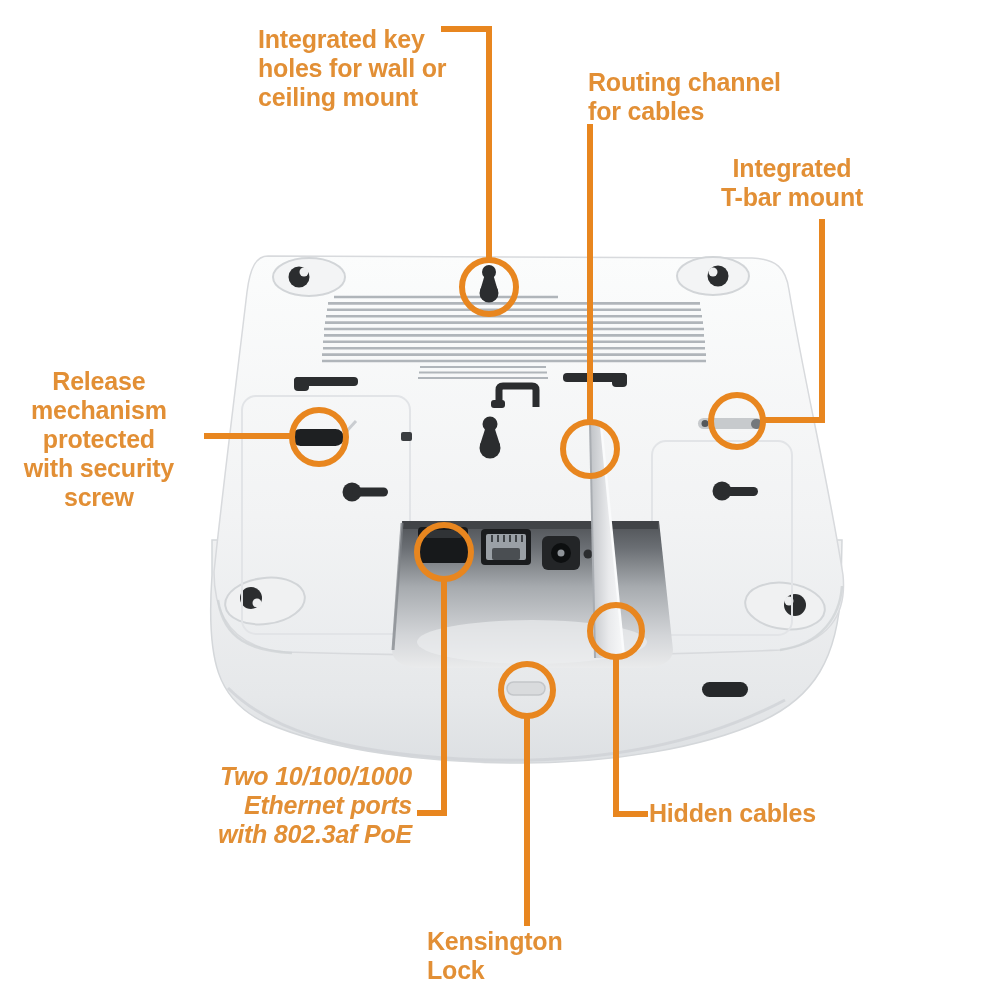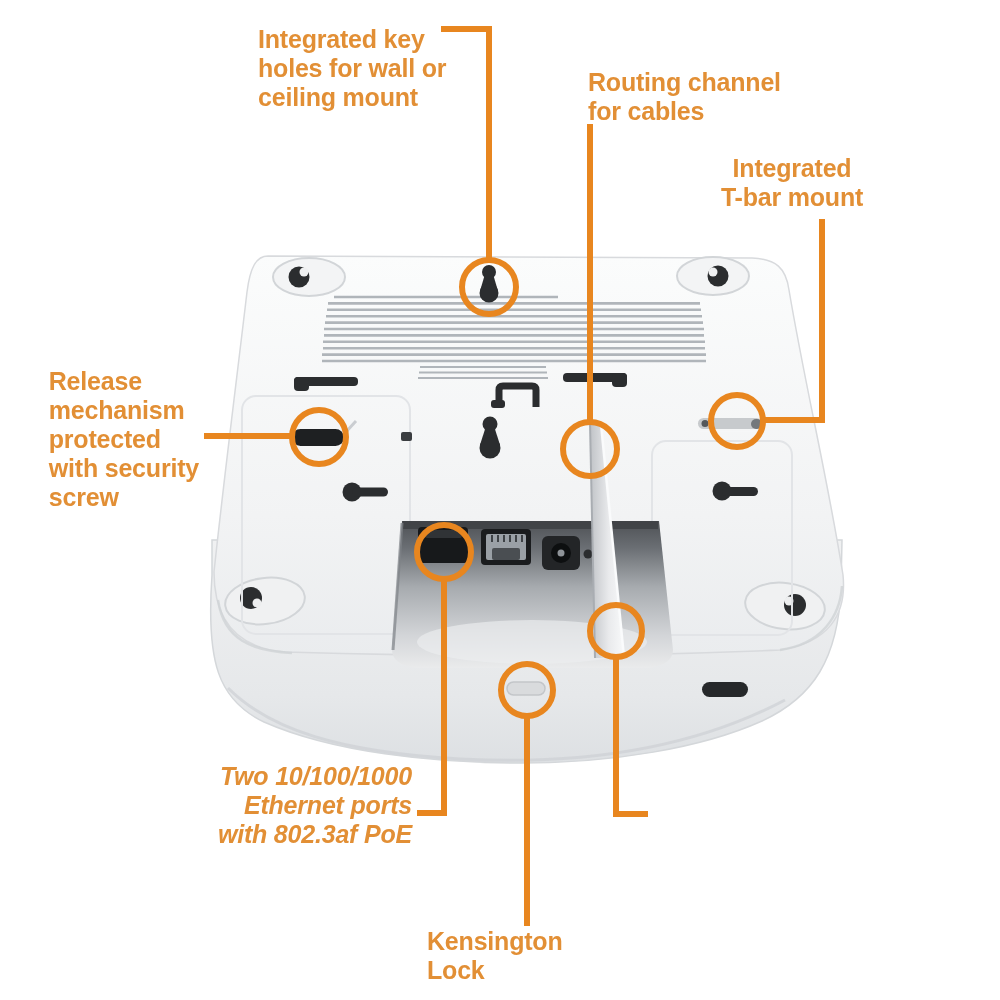--- a/index.html
+++ b/index.html
@@ -16,21 +16,21 @@
     white-space:pre-line;
     font-size:25px;
     line-height:29px;
     font-weight:600;
     letter-spacing:-0.2px;
     color:#E28F35;
   }
   #lbl-keyholes   {left:258px;top:25px;text-align:left;}
   #lbl-routing    {left:588px;top:68px;text-align:left;}
   #lbl-tbar       {left:701px;top:154px;width:182px;text-align:center;}
-  #lbl-release    {right:801px;top:367px;text-align:left;}
+  #lbl-release    {right:826px;top:367px;text-align:center;}
   #lbl-ethernet   {right:588px;top:762px;text-align:right;font-style:italic;}
   #lbl-hidden     {left:649px;top:799px;text-align:left;}
   #lbl-kensington {left:427px;top:927px;width:200px;text-align:left;}
 </style>
 </head>
 <body>
 
 <div id="stage">
 
   <svg id="device-svg" width="1000" height="1000" viewBox="0 0 1000 1000">
@@ -253,16 +253,17 @@
   <div id="lbl-tbar" class="callout-label">Integrated
 T-bar mount</div>
   <div id="lbl-release" class="callout-label">Release
 mechanism
 protected
 with security
 screw</div>
   <div id="lbl-ethernet" class="callout-label">Two 10/100/1000
 Ethernet ports
 with 802.3af PoE</div>
+  <div id="lbl-hidden" class="callout-label">Hidden cables</div>
   <div id="lbl-kensington" class="callout-label">Kensington
 Lock</div>
 
 </div>
 
 </body></html>

